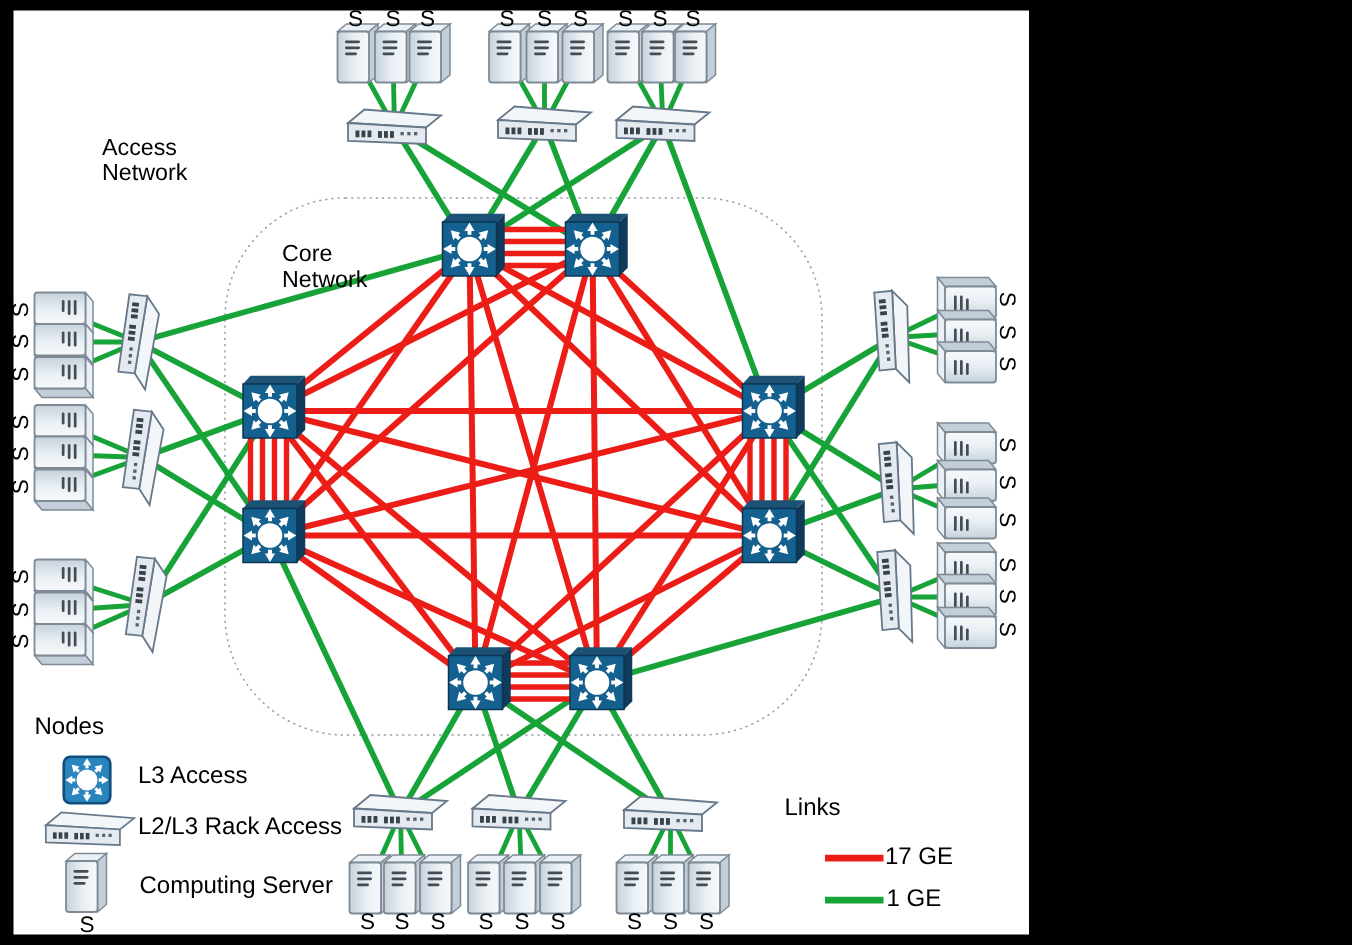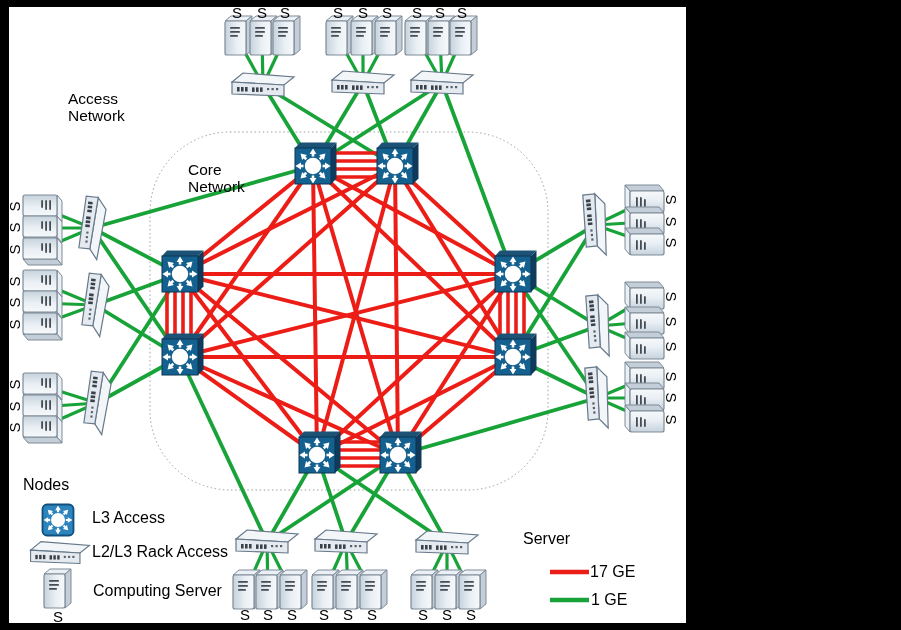--- a/index.html
+++ b/index.html
@@ -254,21 +254,21 @@
 Network</div>
   <div class="lbl net" style="left:188px;top:161px;">Core
 Network</div>
 
   <div class="lbl" style="left:23px;top:476px;">Nodes</div>
   <div class="lbl" style="left:92px;top:509px;">L3 Access</div>
   <div class="lbl" style="left:92px;top:543px;">L2/L3 Rack Access</div>
   <div class="lbl" style="left:93px;top:582px;text-align:right;">Computing Server</div>
   <div class="slb" style="left:49px;top:609px;">S</div>
 
-  <div class="lbl" style="left:523px;top:530px;">Server</div>
+  <div class="lbl" style="left:523px;top:530px;">Links</div>
   <div class="lbl" style="left:590px;top:563px;">17 GE</div>
   <div class="lbl" style="left:591px;top:591px;text-align:center;">1 GE</div>
 <div class="slb" style="left: 228px; top: 5px;">S</div>
     <div class="slb" style="left: 253px; top: 5px;">S</div>
     <div class="slb" style="left: 276px; top: 5px;">S</div>
     <div class="slb" style="left: 329px; top: 5px;">S</div>
     <div class="slb" style="left: 354px; top: 5px;">S</div>
     <div class="slb" style="left: 378px; top: 5px;">S</div>
     <div class="slb" style="left: 408px; top: 5px;">S</div>
     <div class="slb" style="left: 431px; top: 5px;">S</div>

